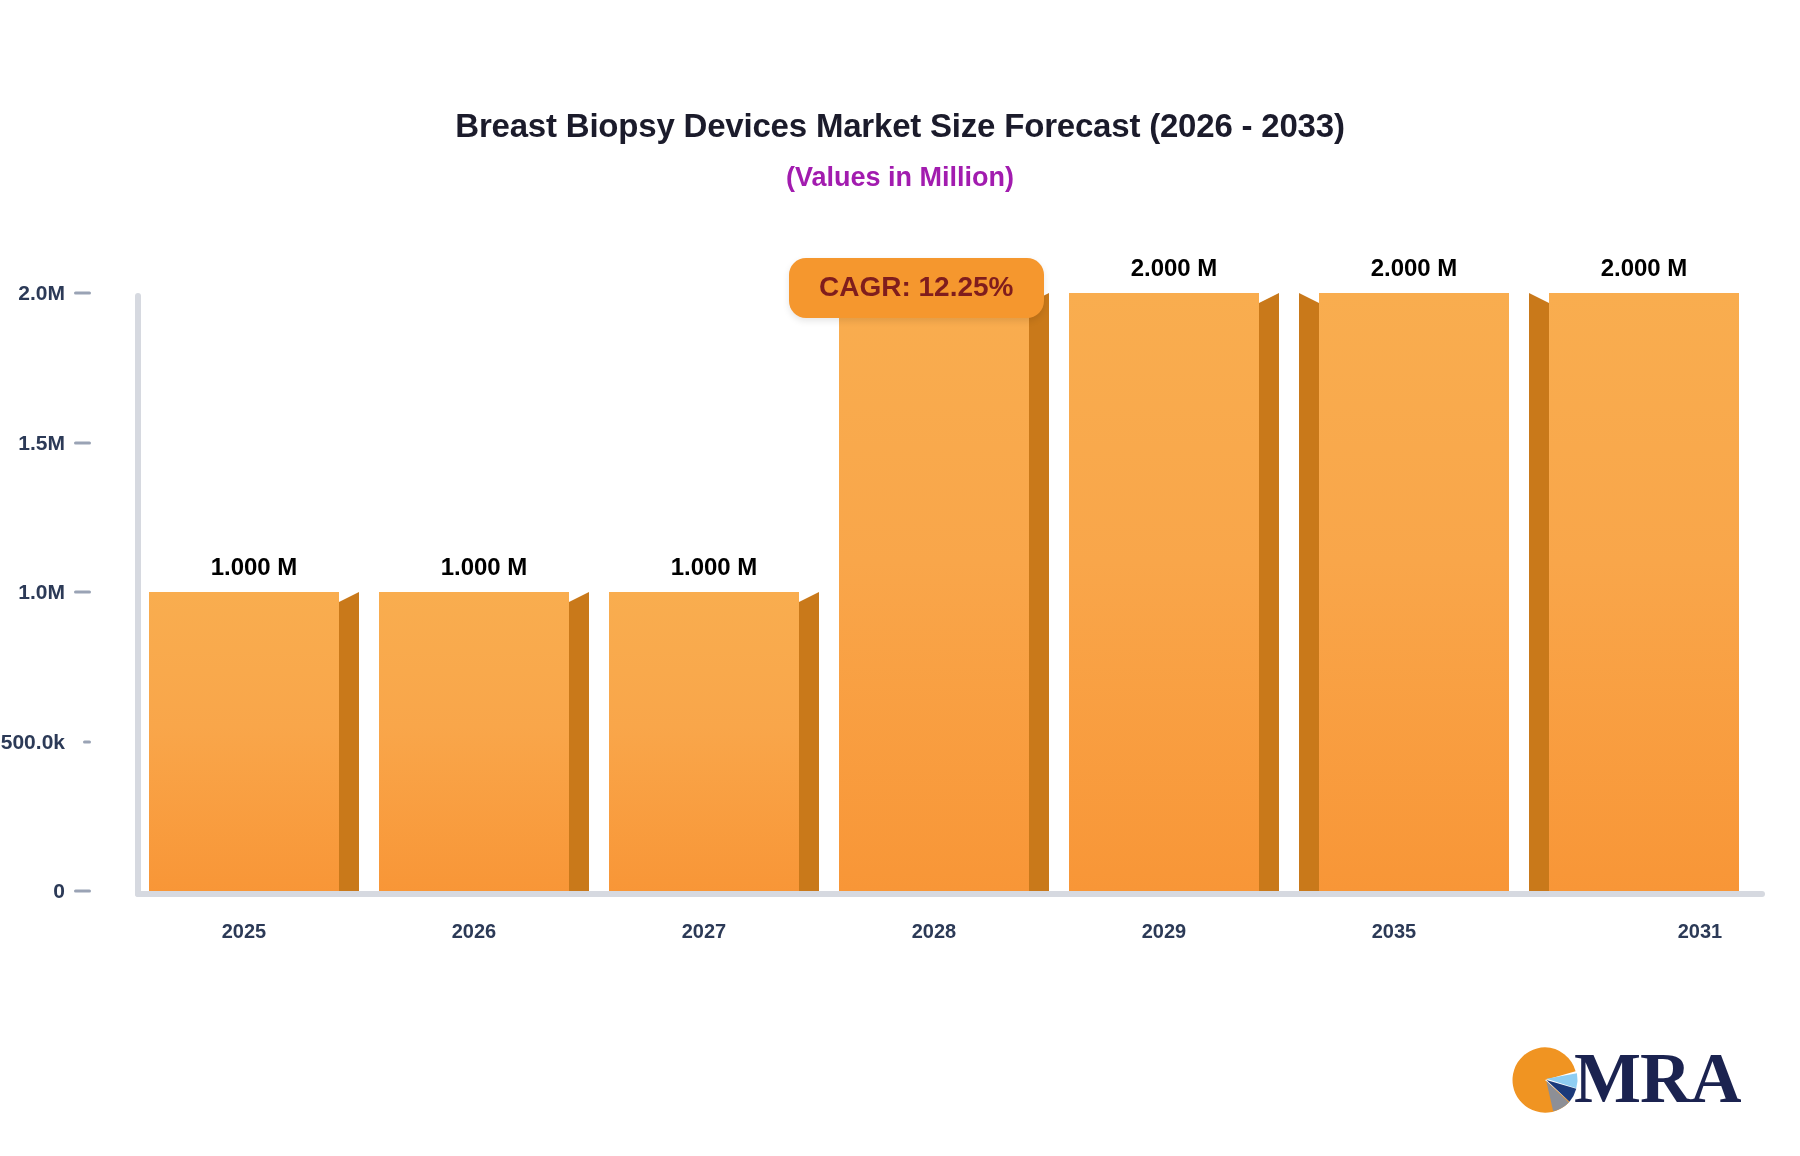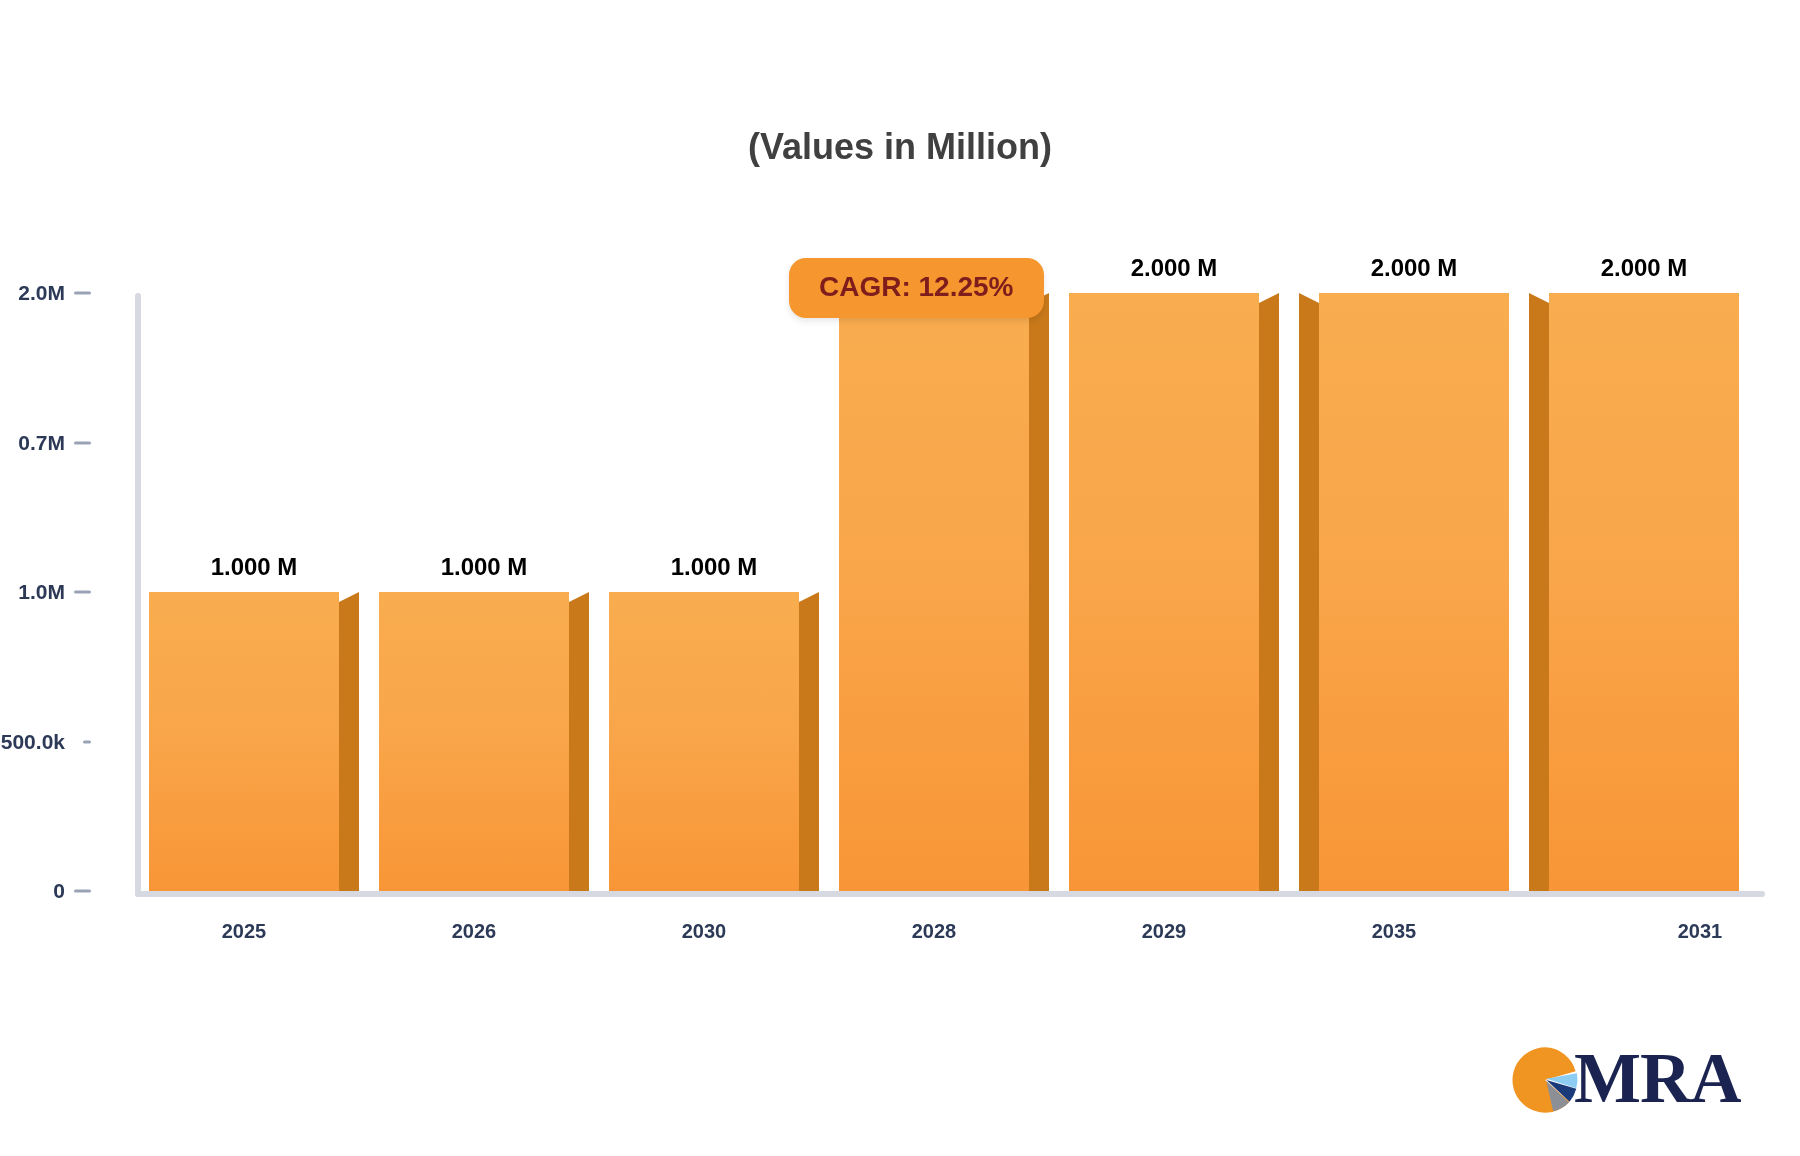--- a/index.html
+++ b/index.html
@@ -27,23 +27,23 @@
   }
   #chart-title {
     font-size: 33px;
     font-weight: bold;
     color: #1b1b2b;
     letter-spacing: -0.2px;
     line-height: 1.1;
   }
   #chart-subtitle {
     margin-top: 19px;
-    font-size: 36px;
-    font-weight: bold;
-    color: #404040;
+    font-size: 27px;
+    font-weight: bold;
+    color: #a21caf;
     line-height: 1.1;
   }
 
   
   #plot {
     position: absolute;
     left: 135px;
     top: 293px;
     width: 1630px;
     height: 604px;
@@ -170,34 +170,35 @@
     margin-left: -5px;
     line-height: 1;
   }
 </style>
 </head>
 <body>
 
 <div id="chart-root">
 
   <div id="title-block">
+    <div id="chart-title">Breast Biopsy Devices Market Size Forecast (2026 - 2033)</div>
     <div id="chart-subtitle">(Values in Million)</div>
   </div>
 
   <div id="plot">
     <div id="y-spine"></div>
     <div id="x-spine"></div>
 
     <div class="ytick" style="top:0px;">
       <span class="ytick-mark" style="top:50%;right:-26px;left:auto;"></span>
       <span>2.0M</span>
     </div>
     <div class="ytick" style="top:149.5px;">
       <span class="ytick-mark" style="top:50%;right:-26px;left:auto;"></span>
-      <span>0.7M</span>
+      <span>1.5M</span>
     </div>
     <div class="ytick" style="top:299px;">
       <span class="ytick-mark" style="top:50%;right:-26px;left:auto;"></span>
       <span>1.0M</span>
     </div>
     <div class="ytick" style="top:448.5px;">
       <span class="ytick-mark" style="top:50%;right:-26px;left:auto;width:8px;"></span>
       <span>500.0k</span>
     </div>
     <div class="ytick" style="top:598px;">
@@ -242,21 +243,21 @@
     </div>
 
     <div class="bar-group" style="left:1414px;width:190px;height:598px;">
       <div class="bar-face" style="height:598px;"></div>
       <div class="bar-side left" style="height:598px;"></div>
       <div class="bar-label" style="left:-25px;top:-39px;">2.000 M</div>
     </div>
 
     <div class="xtick" style="left:-11px;">2025</div>
     <div class="xtick" style="left:219px;">2026</div>
-    <div class="xtick" style="left:449px;">2030</div>
+    <div class="xtick" style="left:449px;">2027</div>
     <div class="xtick" style="left:679px;">2028</div>
     <div class="xtick" style="left:909px;">2029</div>
     <div class="xtick" style="left:1139px;">2035</div>
     <div class="xtick" style="left:1445px;">2031</div>
   </div>
 
   <div id="cagr-badge">CAGR: 12.25%</div>
 
   <div id="logo">
     <svg id="logo-mark" viewBox="0 0 100 100">

